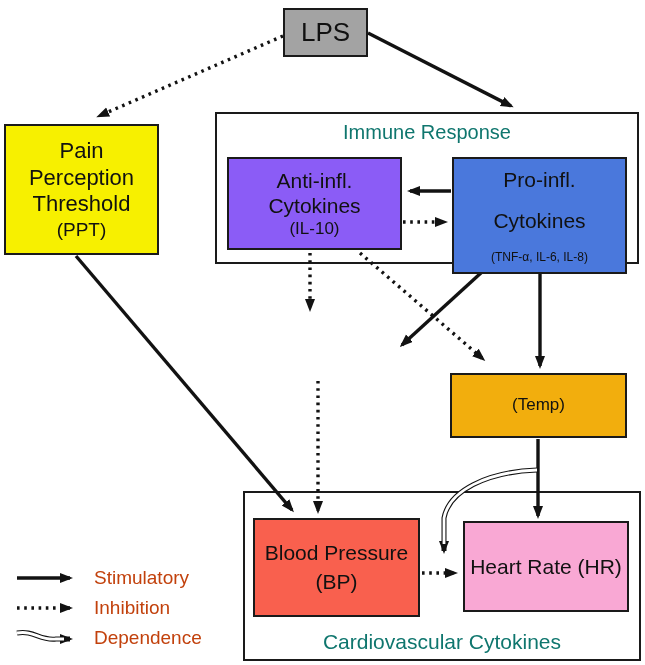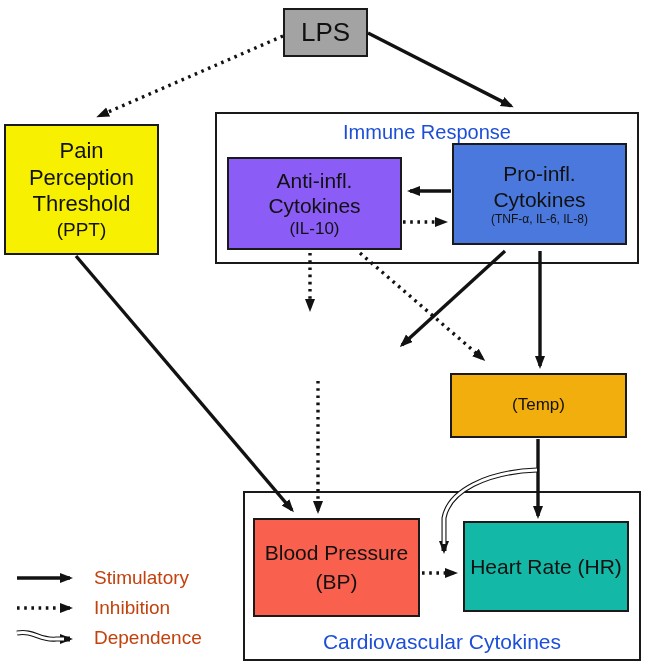--- a/index.html
+++ b/index.html
@@ -1,39 +1,39 @@
 <!DOCTYPE html>
 <html><head>
 <meta charset="utf-8">
 <style>
   html,body{margin:0;padding:0;background:#ffffff;}
   body{width:645px;height:665px;overflow:hidden;font-family:"Liberation Sans",sans-serif;color:#111;}
   .canvas{position:relative;width:645px;height:665px;background:#ffffff;}
 
   .group{position:absolute;background:#ffffff;border:2px solid #1a1a1a;z-index:1;}
-  .group-title{position:absolute;left:0;right:0;text-align:center;font-size:20px;color:#1d4ed8;}
+  .group-title{position:absolute;left:0;right:0;text-align:center;font-size:20px;color:#0f766e;}
   .group-title.top{top:7px;}
   .group-title.bottom{bottom:5px;font-size:21px;}
 
   #edges-svg{position:absolute;left:0;top:0;z-index:3;pointer-events:none;}
   .edge{fill:none;stroke:#121212;stroke-width:3.4px;}
   .edge.inhibition{stroke-dasharray:2.6 4.6;}
   .edge.dependence{stroke-width:5px;}
   .edge.dependence-inner{stroke:#ffffff;stroke-width:2.8px;}
 
   .node{position:absolute;z-index:4;border:2.5px solid #1a1a1a;display:flex;flex-direction:column;
         align-items:center;justify-content:center;text-align:center;line-height:1.22;box-sizing:border-box;}
   .node .main{font-size:21px;}
   .node .sub{font-size:17px;}
   #node-lps{left:283px;top:8px;width:85px;height:49px;font-size:26px;}
   #node-ppt{left:4px;top:124px;width:155px;height:131px;}
   #node-ppt .main{font-size:22px;}
   #node-ppt .sub{font-size:19px;}
   #node-anti{left:227px;top:157px;width:175px;height:93px;}
-  #node-pro{left:452px;top:143px;width:175px;height:102px;}
+  #node-pro{left:452px;top:157px;width:175px;height:117px;gap:16px;}
   #node-pro .sub{font-size:12px;}
   #node-no{left:232px;top:315px;width:160px;height:65px;}
   #node-temp{left:450px;top:373px;width:177px;height:65px;}
   #node-bp{left:253px;top:518px;width:167px;height:99px;}
   #node-bp .main{line-height:1.35;}
   #node-hr{left:463px;top:521px;width:166px;height:91px;}
 
   #group-immune{left:215px;top:112px;width:420px;height:148px;}
   #group-cardio{left:243px;top:491px;width:394px;height:166px;}
 
@@ -102,21 +102,21 @@
 
   <div class="node" id="node-temp" style="background-color: rgb(242, 174, 13);">
     <span class="sub">(Temp)</span>
   </div>
 
   <div class="node" id="node-bp" style="background-color: rgb(249, 96, 78);">
     <span class="main">Blood Pressure</span>
     <span class="main">(BP)</span>
   </div>
 
-  <div class="node" id="node-hr" style="background-color: #14b8a6;">
+  <div class="node" id="node-hr" style="background-color: #f9a8d4;">
     <span class="main">Heart Rate (HR)</span>
   </div>
 
   <div class="legend">
     <div class="legend-row">
       <svg width="72" height="20">
         <path class="edge" d="M3,10 L56,10" marker-end="url(#arrowhead)"></path>
       </svg>
       <span class="legend-label">Stimulatory</span>
     </div>

